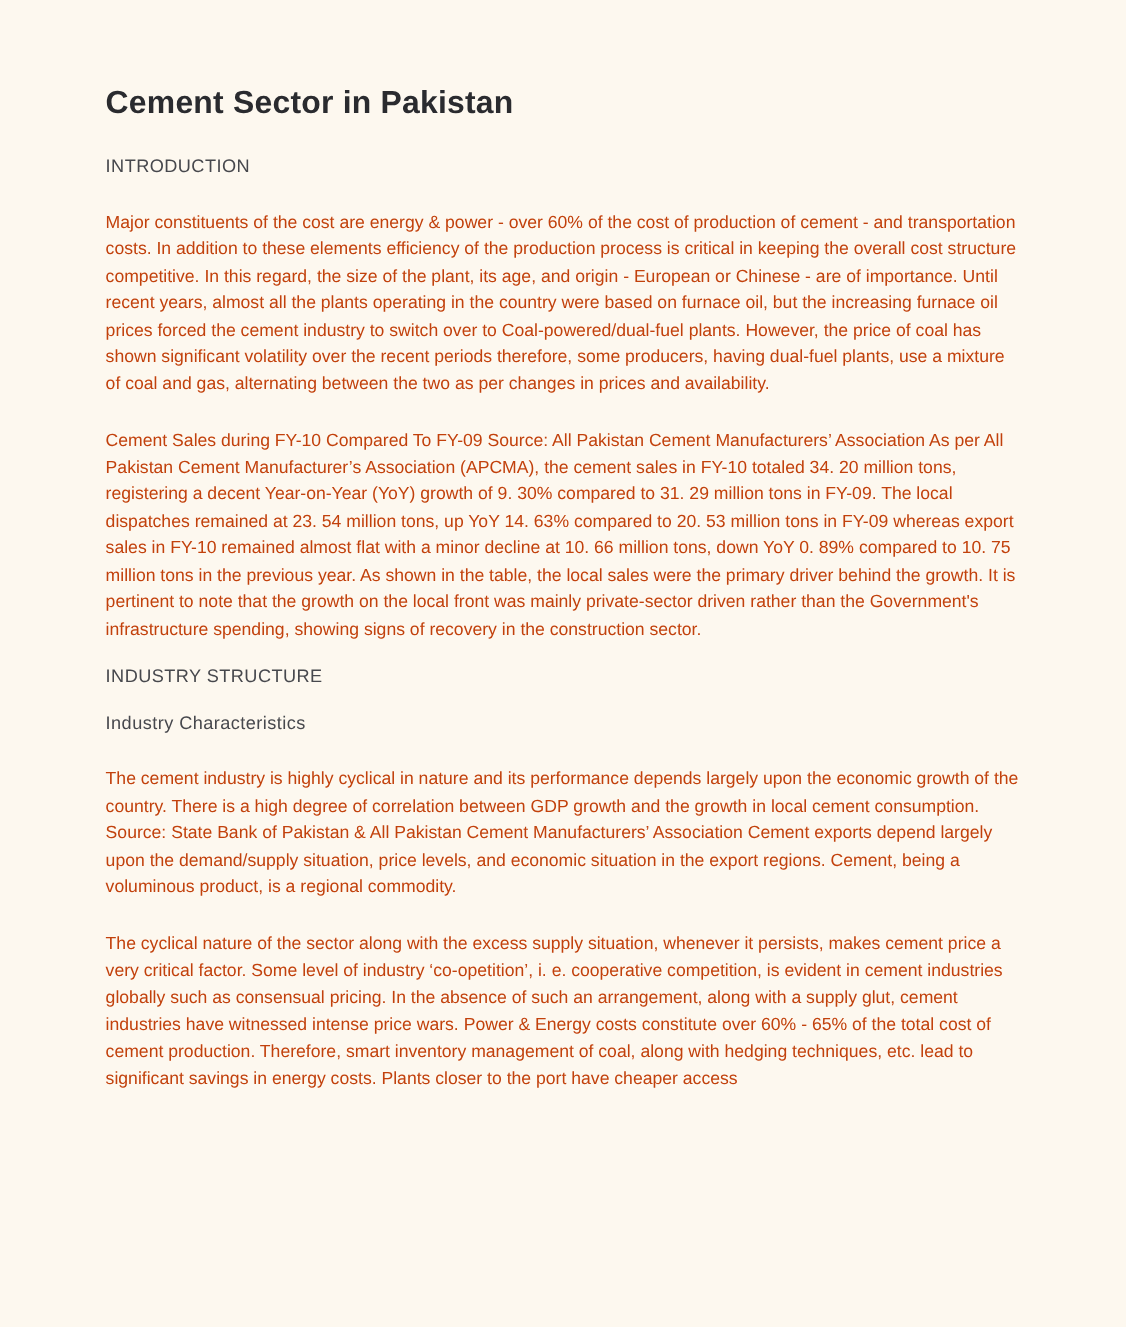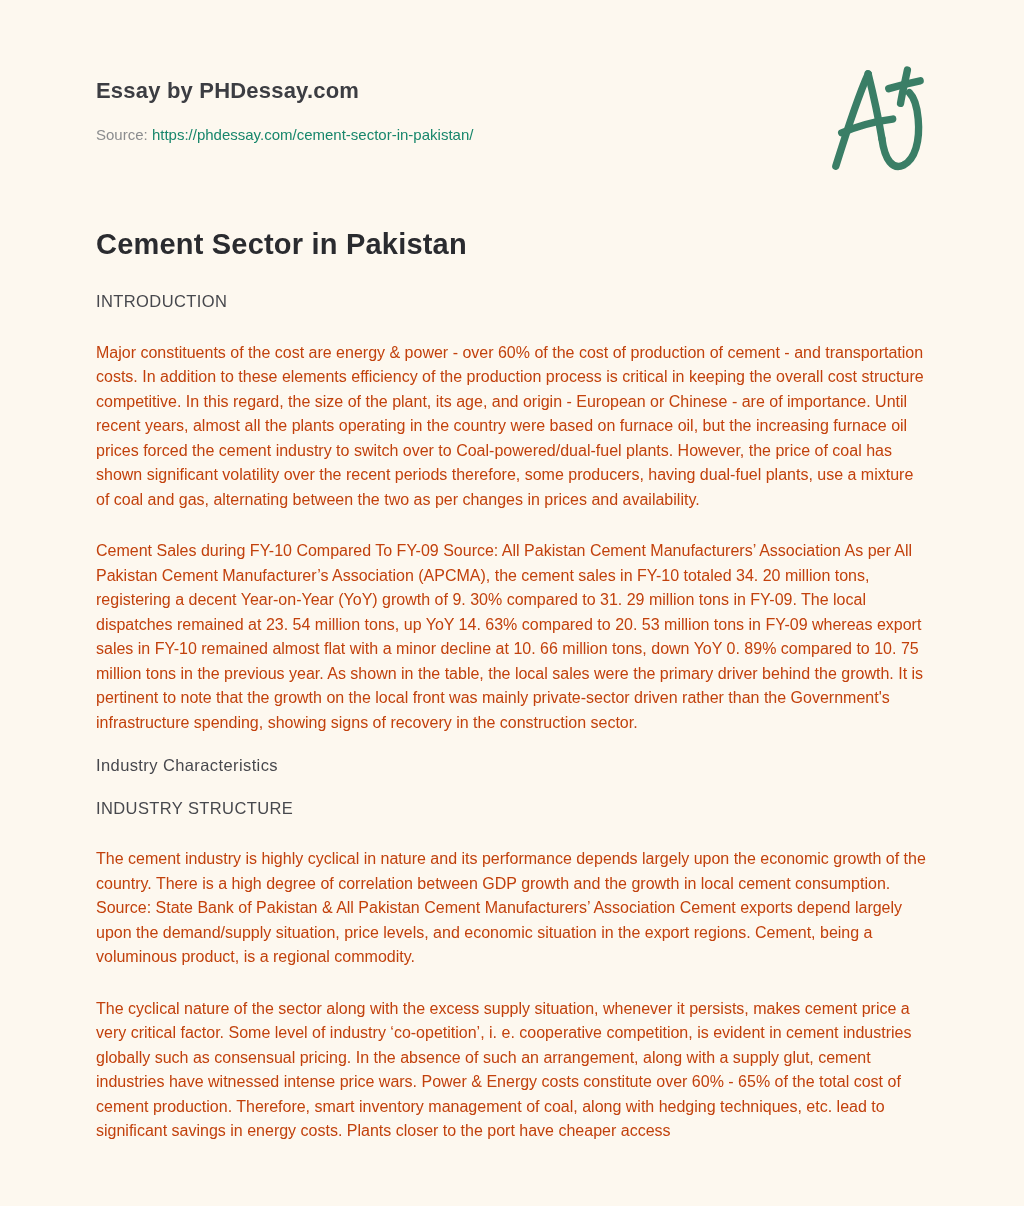--- a/index.html
+++ b/index.html
@@ -67,57 +67,31 @@
     line-height: 24.5px;
     max-width: 833px;
     margin-top: 27px;
   }
 </style>
 </head>
 <body>
 
 <div class="page">
 
-  <div class="header">
-    <div class="header-left">
-      <div class="kicker">Essay by PHDessay.com</div>
-      <div class="source-line">
-        <span class="source-label">Source:</span>
-        <a class="source-url" href="#">https://phdessay.com/cement-sector-in-pakistan/</a>
-      </div>
-    </div>
-
-    <svg class="logo" viewBox="0 0 104 116" fill="none" xmlns="http://www.w3.org/2000/svg">
-      <g stroke="#3a7e66" stroke-width="7.5" stroke-linecap="round" fill="none">
-
-        <path d="M10,104 C20,72 32,34 43,10"></path>
-
-        <path d="M43,10 C49,34 54,58 57,76"></path>
-
-        <path d="M57,76 C60,98 68,108 79,103 C91,97 96,78 94,56 C93,44 90,34 85,29"></path>
-
-        <path d="M16,70 C35,62 52,58 68,56"></path>
-
-        <path d="M64,25 C74,22 86,19 96,17"></path>
-
-        <path d="M83,6 C81,16 78,28 76,40"></path>
-      </g>
-    </svg>
-  </div>
 
   <h1 class="essay-title">Cement Sector in Pakistan</h1>
 
   <div class="block section-heading">INTRODUCTION</div>
 
   <p class="block paragraph">Major constituents of the cost are energy &amp; power - over 60% of the cost of production of cement - and transportation costs. In addition to these elements efficiency of the production process is critical in keeping the overall cost structure competitive. In this regard, the size of the plant, its age, and origin - European or Chinese - are of importance. Until recent years, almost all the plants operating in the country were based on furnace oil, but the increasing furnace oil prices forced the cement industry to switch over to Coal-powered/dual-fuel plants. However, the price of coal has shown significant volatility over the recent periods therefore, some producers, having dual-fuel plants, use a mixture of coal and gas, alternating between the two as per changes in prices and availability.</p>
 
   <p class="block paragraph">Cement Sales during FY-10 Compared To FY-09 Source: All Pakistan Cement Manufacturers’ Association As per All Pakistan Cement Manufacturer’s Association (APCMA), the cement sales in FY-10 totaled 34. 20 million tons, registering a decent Year-on-Year (YoY) growth of 9. 30% compared to 31. 29 million tons in FY-09. The local dispatches remained at 23. 54 million tons, up YoY 14. 63% compared to 20. 53 million tons in FY-09 whereas export sales in FY-10 remained almost flat with a minor decline at 10. 66 million tons, down YoY 0. 89% compared to 10. 75 million tons in the previous year. As shown in the table, the local sales were the primary driver behind the growth. It is pertinent to note that the growth on the local front was mainly private-sector driven rather than the Government's infrastructure spending, showing signs of recovery in the construction sector.</p>
 
+  <div class="block section-heading">INDUSTRY STRUCTURE</div>
+
   <div class="block section-heading">Industry Characteristics</div>
-
-  <div class="block section-heading">INDUSTRY STRUCTURE</div>
 
   <p class="block paragraph">The cement industry is highly cyclical in nature and its performance depends largely upon the economic growth of the country. There is a high degree of correlation between GDP growth and the growth in local cement consumption. Source: State Bank of Pakistan &amp; All Pakistan Cement Manufacturers’ Association Cement exports depend largely upon the demand/supply situation, price levels, and economic situation in the export regions. Cement, being a voluminous product, is a regional commodity.</p>
 
 
   <p class="block paragraph">The cyclical nature of the sector along with the excess supply situation, whenever it persists, makes cement price a very critical factor. Some level of industry ‘co-opetition’, i. e. cooperative competition, is evident in cement industries globally such as consensual pricing. In the absence of such an arrangement, along with a supply glut, cement industries have witnessed intense price wars. Power &amp; Energy costs constitute over 60% - 65% of the total cost of cement production. Therefore, smart inventory management of coal, along with hedging techniques, etc. lead to significant savings in energy costs. Plants closer to the port have cheaper access</p>
 
 </div>
 
 </body></html>

